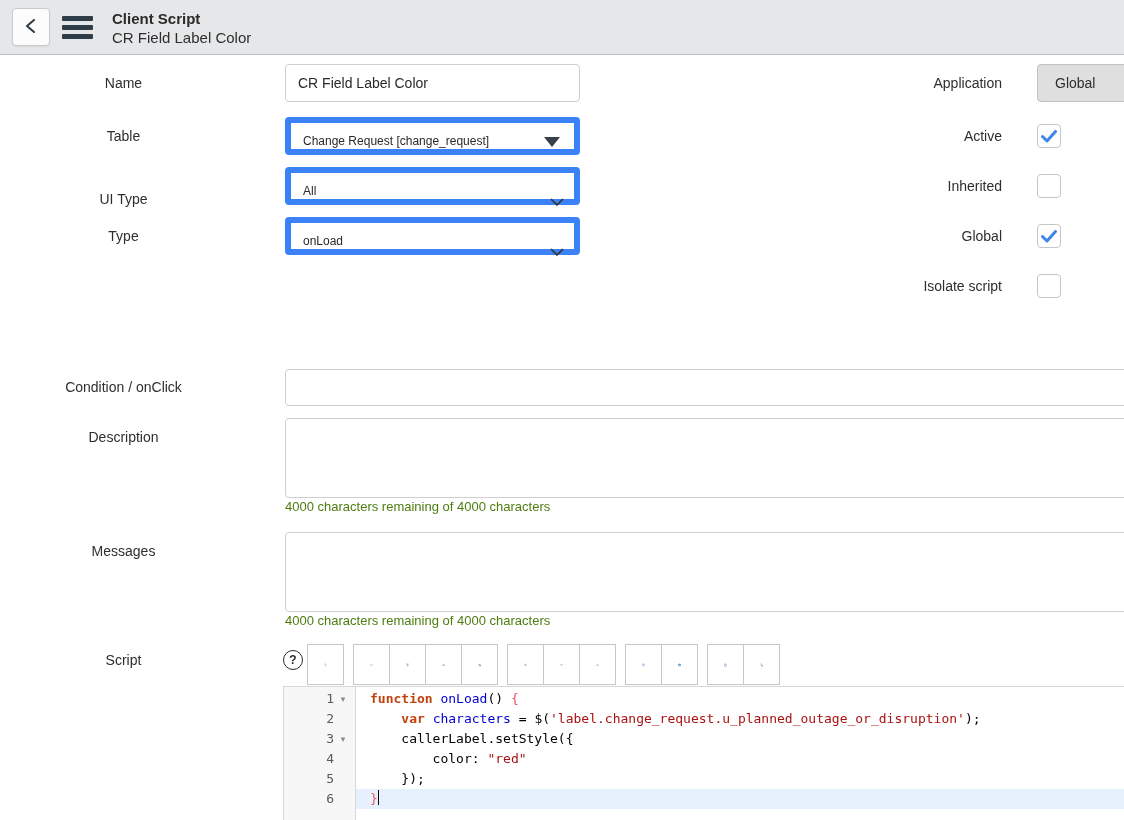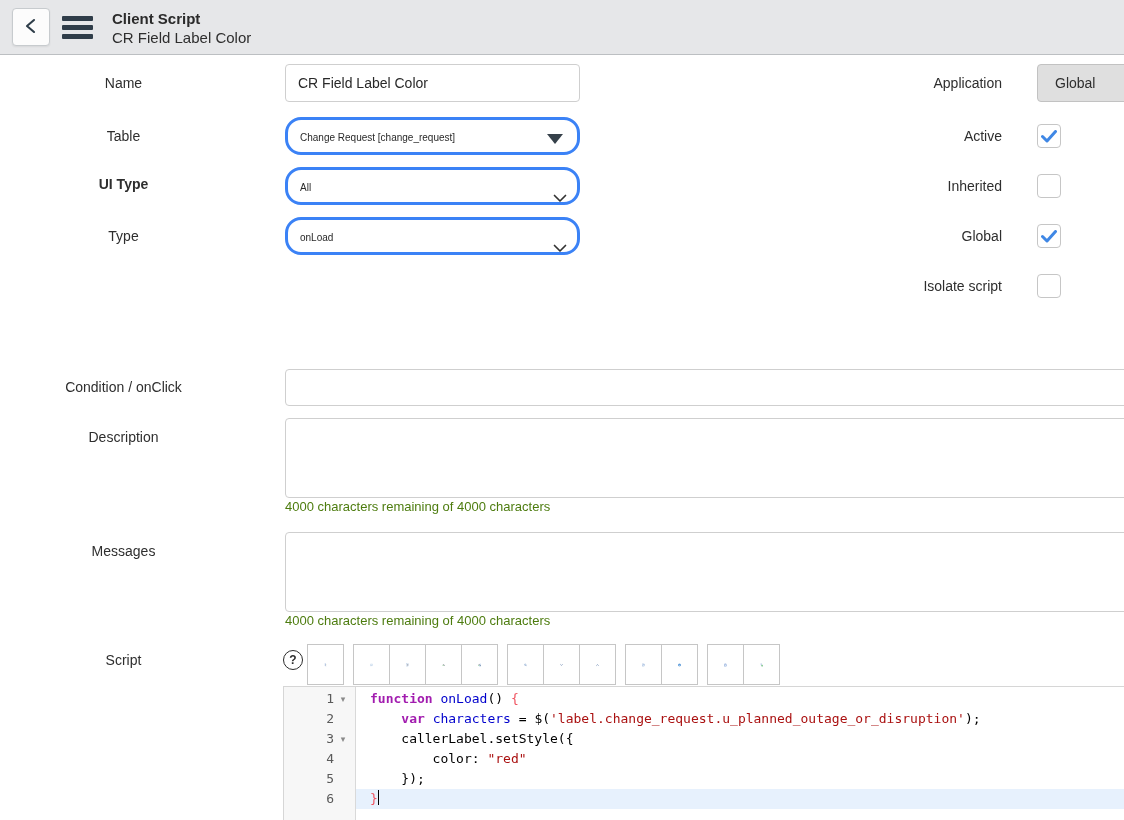--- a/index.html
+++ b/index.html
@@ -25,22 +25,22 @@
   .lbl-l { left:0; width:247px;text-align:center; }
   .lbl-r { left:700px; width:302px; }
 
   .tfield { position:absolute; border:1px solid #cfcfcf; border-radius:4px; background:#fff;
             font-family:"Liberation Sans",sans-serif; font-size:14px; color:#292929;
             padding:0 12px; outline:none; }
   .h38 { height:38px; line-height:36px; }
   .col-l { left:285px; width:295px; }
   .wide { left:285px; width:855px; }
 
-  .fake-select { cursor:pointer; position:absolute; background:#fff; border:3px solid #3b82f6;
-                 border-radius:16px; font-size:10px; color:#292929; padding:0 30px 0 12px; }
+  .fake-select { cursor:pointer; position:absolute; background:#fff; border:6px solid #3b82f6;
+                 border-radius:4px; font-size:12px; color:#292929; padding:0 30px 0 12px; }
   .fake-select .caret-tri { position:absolute; right:14px; top:14px; width:0; height:0;
                  border-left:8px solid transparent; border-right:8px solid transparent;
                  border-top:10px solid #36414a; }
   .fake-select .caret-chev { position:absolute; right:10px; top:12px; }
 
   .readonly-field { position:absolute; left:1037px; width:103px; background:#dfdfdf;
                     border:1px solid #c2c2c2; border-radius:4px; font-size:14px; color:#2e2e2e;
                     padding:0 17px; }
 
   .checkbox { position:absolute; left:1037px; width:24px; height:24px; background:#fff;
@@ -67,21 +67,21 @@
             border-top:1px solid #d6d6d6; border-left:1px solid #d6d6d6;
             display:flex; font-family:"DejaVu Sans Mono", monospace; font-size:13px; }
   .gutter { width:72px; background:#f7f7f7; border-right:1px solid #d9d9d9; padding-top:2px; }
   .g-row { height:20px; line-height:20px; display:flex; }
   .g-row .ln { width:50px; text-align:right; color:#5a5a5a; }
   .g-row .fold { width:18px; text-align:center; color:#8a8a8a; font-size:9px; cursor:pointer;
                  font-family:"Liberation Sans",sans-serif; }
   .codearea { flex:1; padding-top:2px; cursor:text; }
   .c-row { height:20px; line-height:20px; white-space:pre; padding-left:14px; color:#000; }
   .c-row.active { background:#e7f1fd; }
-  .kw { color:#a21caf; font-weight:700; }
+  .kw { color:#c2410c; font-weight:700; }
   .def { color:#0000cc; }
   .str { color:#aa1111; }
   .bracket { color:#f0525f; }
   .cursor { display:inline-block; width:1.5px; height:15px; background:#000;
             vertical-align:-2px; }
 </style>
 </head>
 <body>
 
 <div class="screen">
@@ -107,21 +107,21 @@
 
   <label class="flabel lbl-l" style="top:64px;line-height:38px;">Name</label>
   <input class="tfield h38 col-l" style="top: 64px;" value="CR Field Label Color">
 
   <label class="flabel lbl-l" style="top:117px;line-height:38px;">Table</label>
   <div class="fake-select h38 col-l" style="top:117px;">
     <span>Change Request [change_request]</span>
     <span class="caret-tri"></span>
   </div>
 
-  <label class="flabel lbl-l" style="top:165px;line-height:38px;font-weight:bold;">UI Type</label>
+  <label class="flabel lbl-l" style="top:180px;line-height:38px;">UI Type</label>
   <div class="fake-select h38 col-l" style="top:167px;">
     <span>All</span>
     <span class="caret-chev"><svg width="14" height="9" viewBox="0 0 14 9">
           <polyline points="1.5,1.5 7,7 12.5,1.5" fill="none" stroke="#333" stroke-width="1.7" stroke-linecap="round" stroke-linejoin="round"></polyline>
         </svg></span>
   </div>
 
   <label class="flabel lbl-l" style="top:217px;line-height:38px;">Type</label>
   <div class="fake-select h38 col-l" style="top:217px;">
     <span>onLoad</span>

